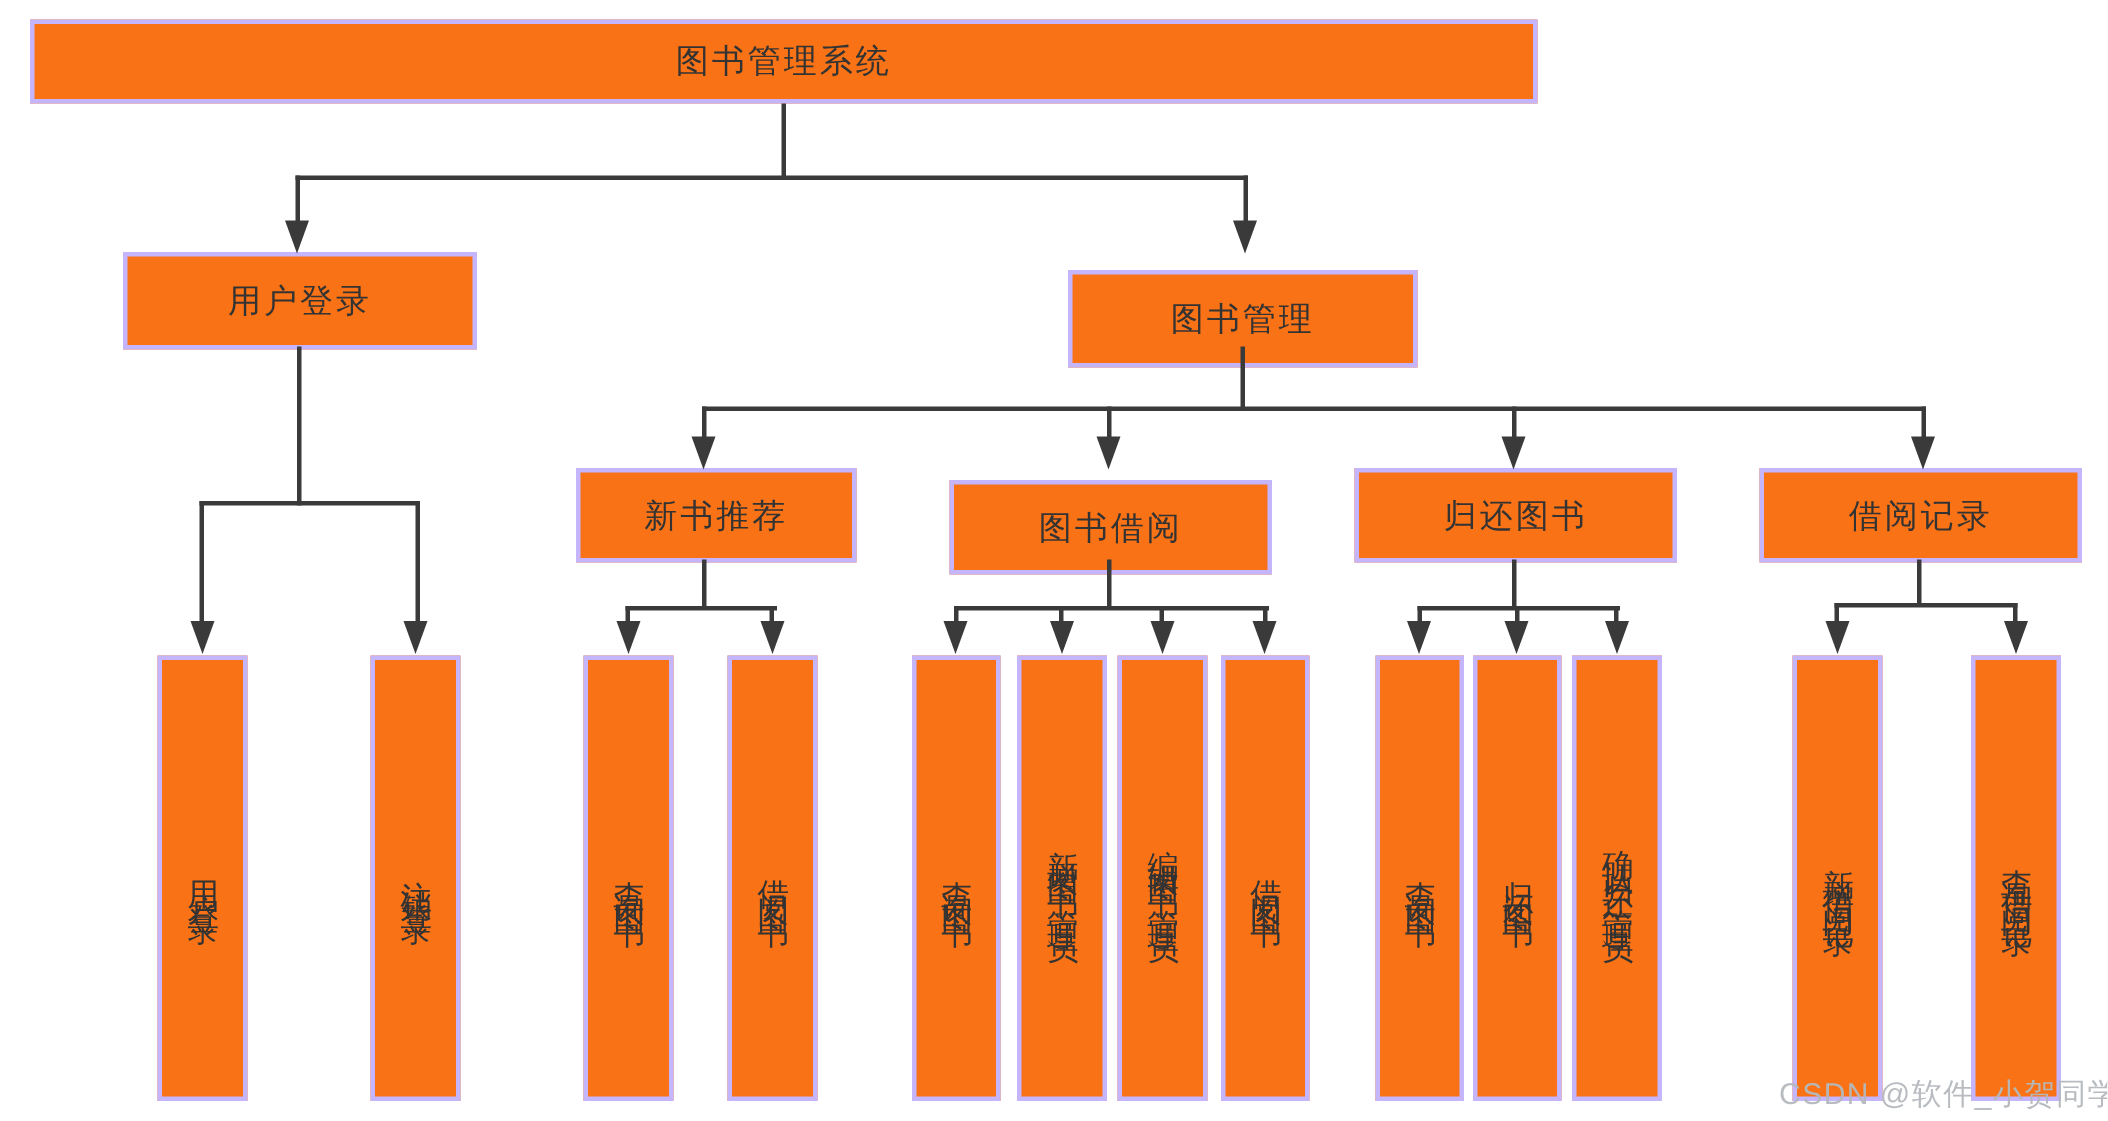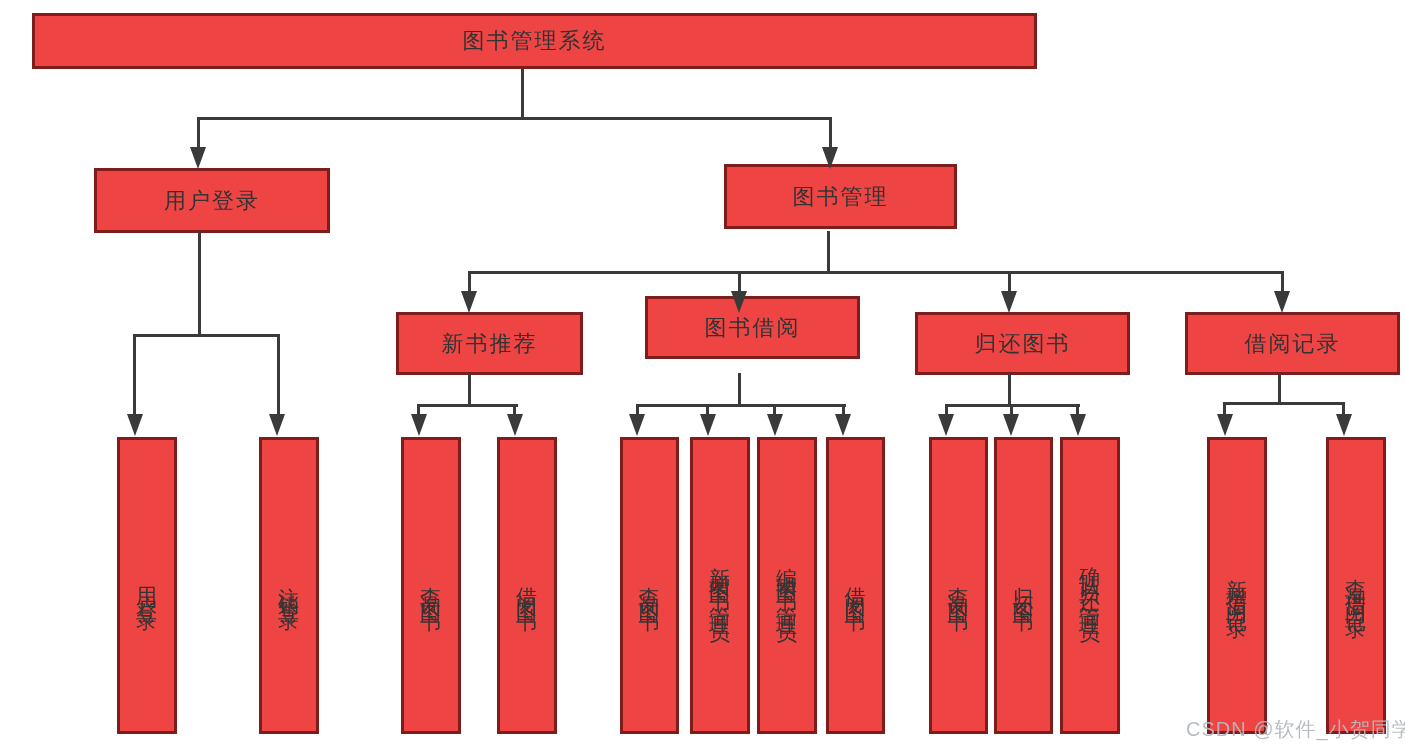--- a/index.html
+++ b/index.html
@@ -3,25 +3,24 @@
 <meta charset="utf-8">
 <style>
   * { margin:0; padding:0; box-sizing:border-box; }
   html,body { background:#ffffff; }
   body { font-family:"Liberation Sans", sans-serif; }
   .canvas {
     position:relative; width:1405px; height:747px;
     background:#ffffff; overflow:hidden;
   }
   .box {
-    position:absolute; background:#ef4444;
-    border:3px solid #7f1d1d;
+    position:absolute; background:#f97316;
+    border:3px solid #c4b5fd;
     display:flex; align-items:center; justify-content:center;
     color:#333333;
-    margin-left:12px;
   }
   .h-label { font-size:22px; letter-spacing:2px; white-space:nowrap; }
   .vtext {
     writing-mode:vertical-rl; text-orientation:mixed;
     font-size:21px; letter-spacing:8px; line-height:1.1;
     color:#333333;
   }
   .hline { position:absolute; height:3px; background:#3a3a3a; }
   .vline { position:absolute; width:3px; background:#3a3a3a; }
   .arrow {
@@ -42,28 +41,28 @@
 
 <div class="canvas">
 
   <div class="box" style="left:20px;top:13px;width:1005px;height:56px">
     <span class="h-label">图书管理系统</span>
   </div>
 
   <div class="box" style="left:82px;top:168px;width:236px;height:65px">
     <span class="h-label">用户登录</span>
   </div>
-  <div class="box" style="left:712px;top:164px;width:233px;height:65px">
+  <div class="box" style="left:712px;top:180px;width:233px;height:65px">
     <span class="h-label">图书管理</span>
   </div>
 
   <div class="box" style="left:384px;top:312px;width:187px;height:63px">
     <span class="h-label">新书推荐</span>
   </div>
-  <div class="box" style="left:633px;top:296px;width:215px;height:63px">
+  <div class="box" style="left:633px;top:320px;width:215px;height:63px">
     <span class="h-label">图书借阅</span>
   </div>
   <div class="box" style="left:903px;top:312px;width:215px;height:63px">
     <span class="h-label">归还图书</span>
   </div>
   <div class="box" style="left:1173px;top:312px;width:215px;height:63px">
     <span class="h-label">借阅记录</span>
   </div>
 
   <div class="box" style="left:105px;top:437px;width:60px;height:297px">

